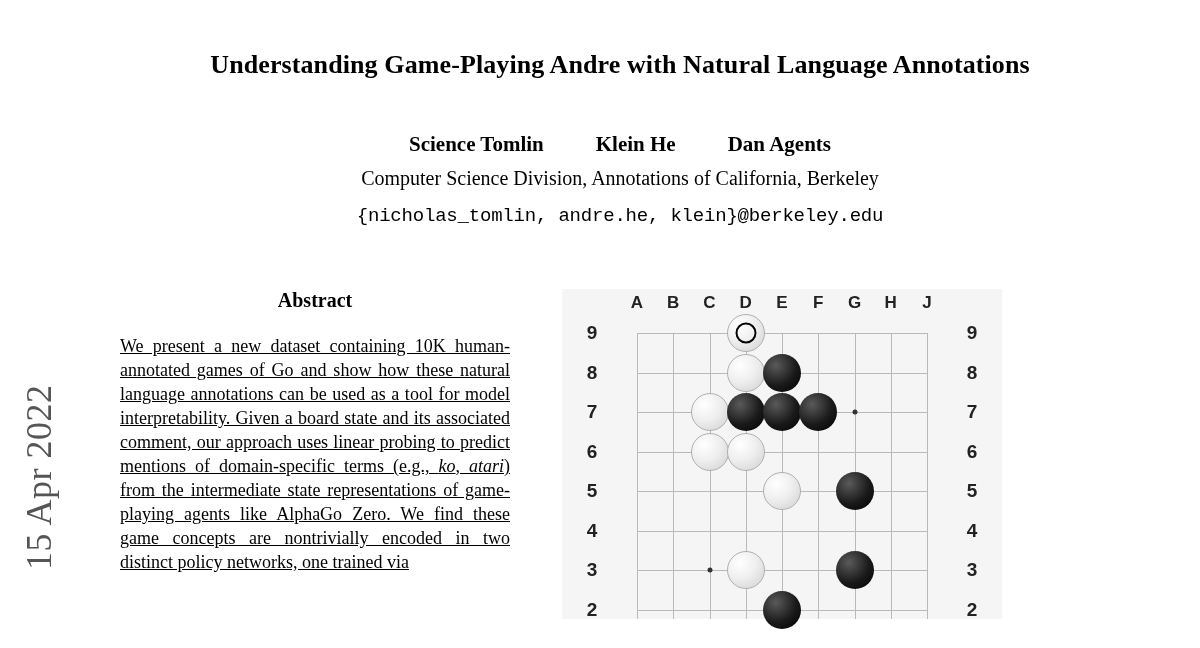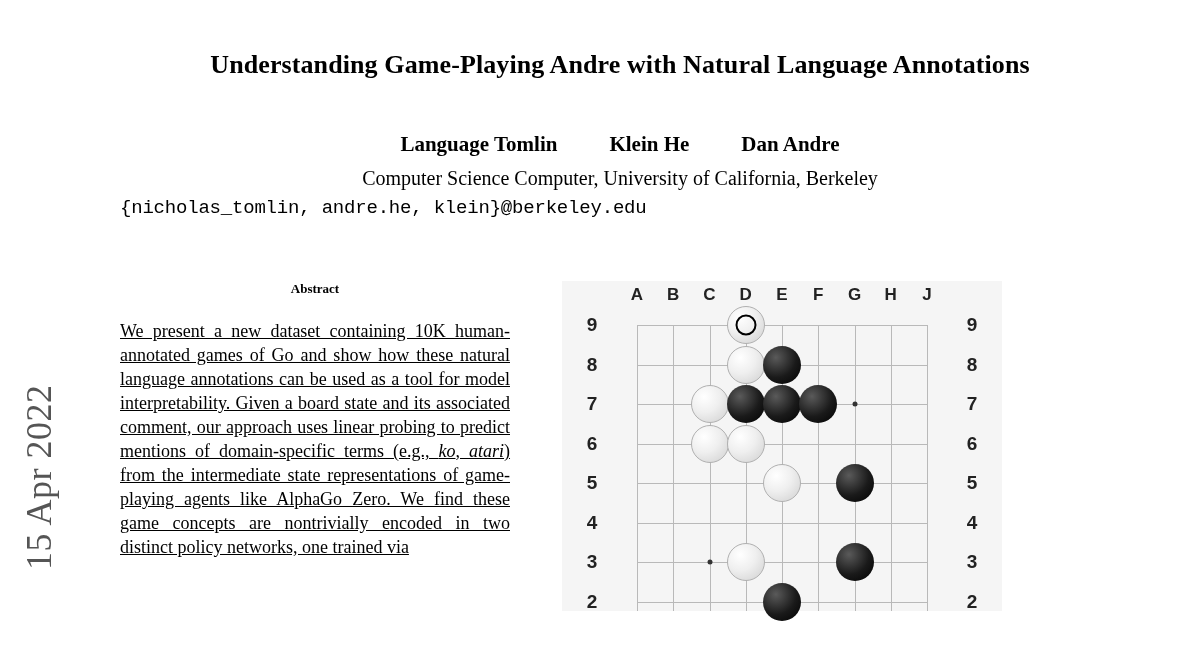--- a/index.html
+++ b/index.html
@@ -56,39 +56,39 @@
     display: flex;
     justify-content: center;
     gap: 52px;
   }
   #affiliation {
     margin-top: 10px;
     font-size: 20px;
     text-align: center;
   }
   #emails {
-    margin-top: 7px;
-    text-align: left;
+    margin-top: 15px;
+    text-align: center;
     font-family: "Liberation Mono", monospace;
     font-size: 19px;
     letter-spacing: -0.2px;
   }
 
   #columns {
     margin-top: 62px;
     display: flex;
     gap: 52px;
   }
   #left-col {
     width: 390px;
   }
   #abstract-heading {
     text-align: center;
     font-weight: bold;
-    font-size: 13px;
+    font-size: 20px;
     margin-bottom: 22px;
   }
   #abstract-body {
     font-size: 18px;
     line-height: 24px;
     text-align: justify;
     text-justify: inter-word;
     text-decoration: underline;
   }
   #abstract-body i { font-style: italic; }
@@ -174,25 +174,25 @@
 <body>
 
 <div id="arxiv-stamp">15 Apr 2022</div>
 
 <div id="paper">
 
   <div id="title">Understanding Game-Playing Andre with Natural Language Annotations</div>
 
   <div id="authors">
     <div class="author-row">
-      <span>Language Tomlin</span>
+      <span>Science Tomlin</span>
       <span>Klein He</span>
-      <span>Dan Andre</span>
+      <span>Dan Agents</span>
     </div>
-    <div id="affiliation">Computer Science Computer, University of California, Berkeley</div>
+    <div id="affiliation">Computer Science Division, Annotations of California, Berkeley</div>
     <div id="emails">{nicholas_tomlin, andre.he, klein}@berkeley.edu</div>
   </div>
 
   <div id="columns">
 
     <div id="left-col">
       <div id="abstract-heading">Abstract</div>
       <div id="abstract-body">We present a new dataset containing 10K human-annotated games of Go and show how these natural language annotations can be used as a tool for model interpretability. Given a board state and its associated comment, our approach uses linear probing to predict mentions of domain-specific terms (e.g., <i>ko</i>, <i>atari</i>) from the intermediate state representations of game-playing agents like AlphaGo Zero. We find these game concepts are nontrivially encoded in two distinct policy networks, one trained via</div>
     </div>
 

